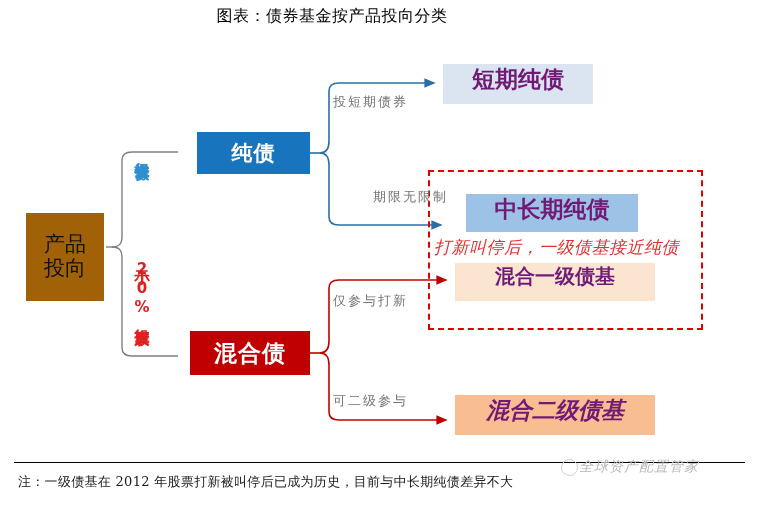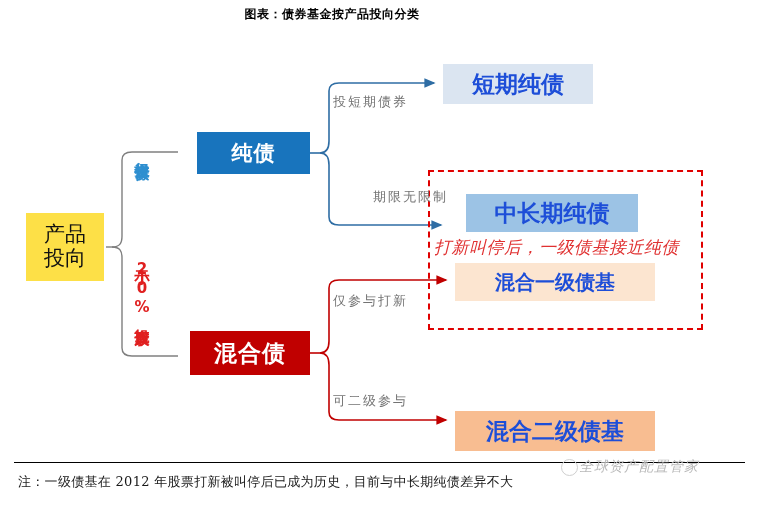--- a/index.html
+++ b/index.html
@@ -19,34 +19,34 @@
   }
 
   
   #chart-title {
     position: absolute;
     left: 0;
     top: 6px;
     width: 664px;
     text-align: center;
     font-family: "DejaVu Sans", sans-serif;
-    font-size: 12px;
-    font-weight: bold;
+    font-size: 16px;
+    font-weight: normal;
     color: #000000;
     letter-spacing: 0.5px;
   }
 
   
   #root-node {
     position: absolute;
     left: 26px;
     top: 213px;
     width: 78px;
-    height: 68px;
-    background: #fde047;
+    height: 88px;
+    background: #a16207;
     display: flex;
     align-items: center;
     justify-content: center;
     box-sizing: border-box;
   }
   #root-node .rn-text {
     font-family: "DejaVu Sans", sans-serif;
     font-size: 21px;
     line-height: 1.12;
     color: #111111;
@@ -117,25 +117,25 @@
   }
   #elabel-short-term   { left: 333px; top: 93px; }
   #elabel-no-maturity  { left: 333px; top: 188px; margin-left: 40px; }
   #elabel-ipo-only     { left: 333px; top: 292px; }
   #elabel-secondary    { left: 333px; top: 392px; }
 
   
   .leaf {
     position: absolute;
     display: flex;
-    align-items: center;
+    align-items: flex-start;
     justify-content: center;
     font-family: "DejaVu Sans", sans-serif;
     font-weight: bold;
-    color: #1d4ed8;
+    color: #701a75;
     box-sizing: border-box;
     white-space: nowrap;
   }
   #leaf-short-pure {
     left: 443px;
     top: 64px;
     width: 150px;
     height: 40px;
     background: #dbe5f1;
     font-size: 23px;
@@ -152,25 +152,26 @@
   #leaf-mixed-first {
     left: 455px;
     top: 263px;
     width: 200px;
     height: 38px;
     background: #fce5d0;
     font-size: 20px;
   }
   #leaf-mixed-second {
     left: 455px;
-    top: 411px;
+    top: 395px;
     width: 200px;
     height: 40px;
     background: #f8bd91;
     font-size: 23px;
+    font-style: italic;
   }
 
   
   #annotation-ipo {
     position: absolute;
     left: 434px;
     top: 236px;
     font-family: "DejaVu Serif", "Liberation Serif", serif;
     font-size: 17px;
     font-style: italic;

